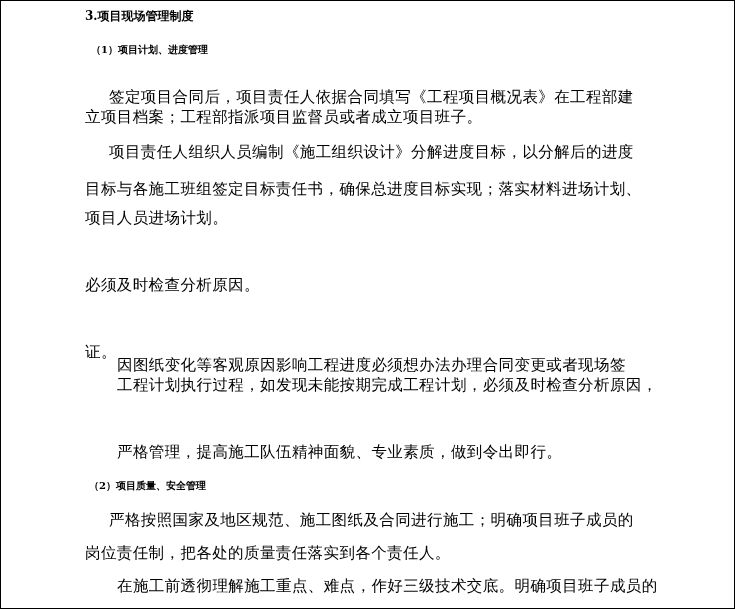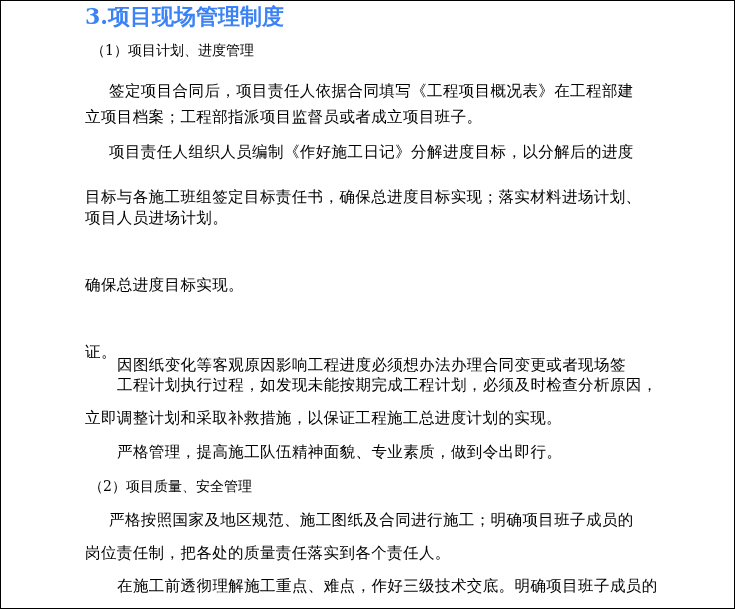--- a/index.html
+++ b/index.html
@@ -8,42 +8,41 @@
     position: absolute; left: 0; top: 0; width: 733px; height: 607px;
     border-left: 1px solid #000; border-top: 1px solid #000;
     border-right: 1px solid #000; border-bottom: 1px solid #000;
     background: #fff; overflow: hidden;
   }
   .line {
     position: absolute; left: 84px; white-space: nowrap;
     font-family: "DejaVu Sans", sans-serif; font-size: 15.5px; color: #000;
     letter-spacing: 0.4px; line-height: 20px;
   }
-  .h1 { font-family: "DejaVu Serif", serif; font-weight: bold; font-size: 22px; left: 84px; letter-spacing: 0px; color: #3b82f6; }
-  .h2 { font-family: "DejaVu Serif", serif; font-weight: normal; font-size: 14px; letter-spacing: 0px; }
+  .h1 { font-family: "DejaVu Serif", serif; font-weight: bold; font-size: 12px; left: 84px; letter-spacing: 0px; color: #000000; }
+  .h2 { font-family: "DejaVu Serif", serif; font-weight: bold; font-size: 10px; letter-spacing: 0px; }
   .indent { left: 108px; }
   .indent2 { left: 116px; }
 </style>
 </head>
 <body>
 
 <div class="page">
   <div class="line h1" style="top:5px;">3.项目现场管理制度</div>
   <div class="line h2" style="left:90px; top:39px;">（1）项目计划、进度管理</div>
 
-  <div class="line indent" style="top:80px;text-align:right;">签定项目合同后，项目责任人依据合同填写《工程项目概况表》在工程部建</div>
+  <div class="line indent" style="top:86px;text-align:right;">签定项目合同后，项目责任人依据合同填写《工程项目概况表》在工程部建</div>
   <div class="line" style="top:106px;text-align:center;">立项目档案；工程部指派项目监督员或者成立项目班子。</div>
-  <div class="line indent" style="top:141px;">项目责任人组织人员编制《作好施工日记》分解进度目标，以分解后的进度</div>
-  <div class="line" style="top:186px;">目标与各施工班组签定目标责任书，确保总进度目标实现；落实材料进场计划、</div>
+  <div class="line indent" style="top:141px;">项目责任人组织人员编制《施工组织设计》分解进度目标，以分解后的进度</div>
+  <div class="line" style="top:178px;">目标与各施工班组签定目标责任书，确保总进度目标实现；落实材料进场计划、</div>
   <div class="line" style="top:207px;">项目人员进场计划。</div>
-  <div class="line" style="top:274px;">确保总进度目标实现。</div>
+  <div class="line" style="top:274px;">必须及时检查分析原因。</div>
   <div class="line indent2" style="top:308px;margin-top:46px;">因图纸变化等客观原因影响工程进度必须想办法办理合同变更或者现场签</div>
   <div class="line" style="top:341px;">证。</div>
   <div class="line indent2" style="top:374px;">工程计划执行过程，如发现未能按期完成工程计划，必须及时检查分析原因，</div>
-  <div class="line" style="top:407px;">立即调整计划和采取补救措施，以保证工程施工总进度计划的实现。</div>
   <div class="line indent2" style="top:441px;">严格管理，提高施工队伍精神面貌、专业素质，做到令出即行。</div>
 
   <div class="line h2" style="left:88px; top:475px;">（2）项目质量、安全管理</div>
 
   <div class="line" style="top:542px;">岗位责任制，把各处的质量责任落实到各个责任人。</div>
   <div class="line indent" style="top:509px;">严格按照国家及地区规范、施工图纸及合同进行施工；明确项目班子成员的</div>
   <div class="line indent2" style="top:575px;">在施工前透彻理解施工重点、难点，作好三级技术交底。明确项目班子成员的</div>
 </div>
 
 </body></html>

